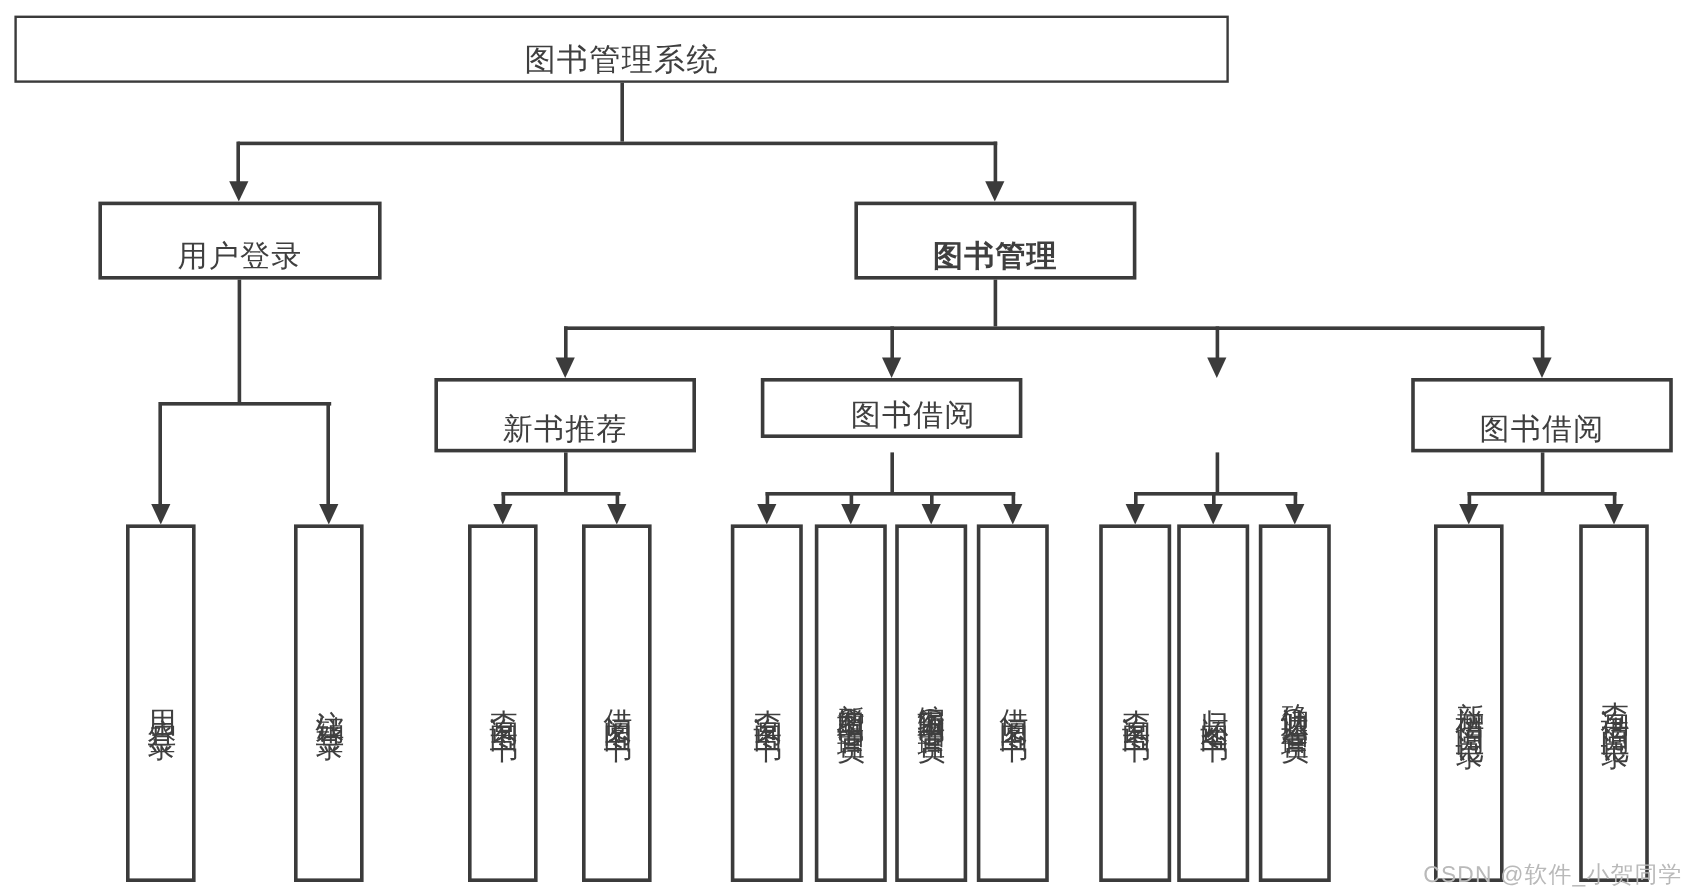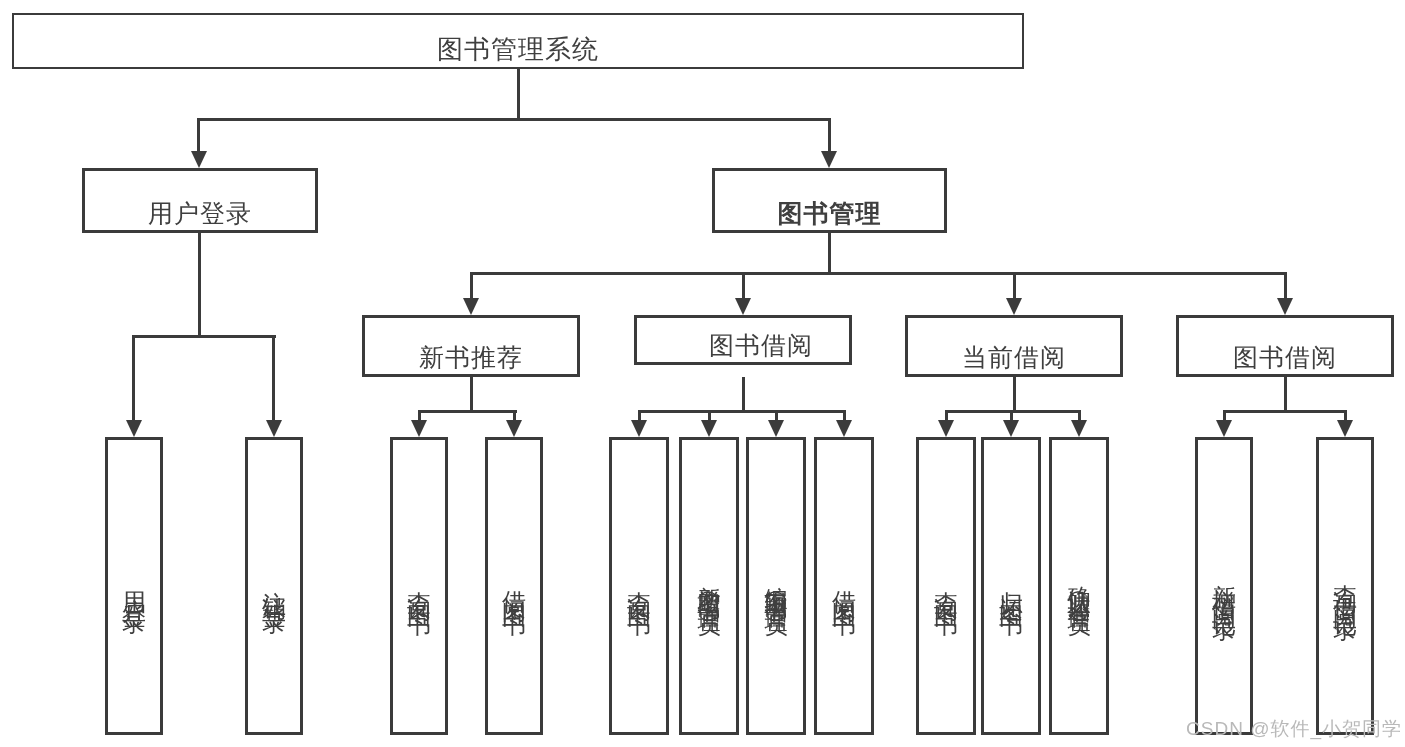--- a/index.html
+++ b/index.html
@@ -81,23 +81,20 @@
   <div class="arrow" style="left:735px; top:298px;"></div>
   <div class="arrow" style="left:1006px; top:298px;"></div>
   <div class="arrow" style="left:1277px; top:298px;"></div>
 
   <div class="node" style="left:362px; top:315px; width:218px; height:62px;">
     <span>新书推荐</span>
   </div>
   <div class="node" style="left:634px; top:315px; width:218px; height:50px;padding-left:36px;">
     <span>图书借阅</span>
   </div>
-  <div class="node" style="left:905px; top:315px; width:218px; height:62px;">
-    <span>当前借阅</span>
-  </div>
   <div class="node" style="left:1176px; top:315px; width:218px; height:62px;">
     <span>图书借阅</span>
   </div>
 
   <div class="vline" style="left:470px; top:377px; height:33px;"></div>
   <div class="hline" style="left:418px; top:410px; width:99px;"></div>
   <div class="vline" style="left:418px; top:410px; height:11px;"></div>
   <div class="vline" style="left:513px; top:410px; height:11px;"></div>
   <div class="arrow" style="left:411px; top:420px;"></div>
   <div class="arrow" style="left:506px; top:420px;"></div>

